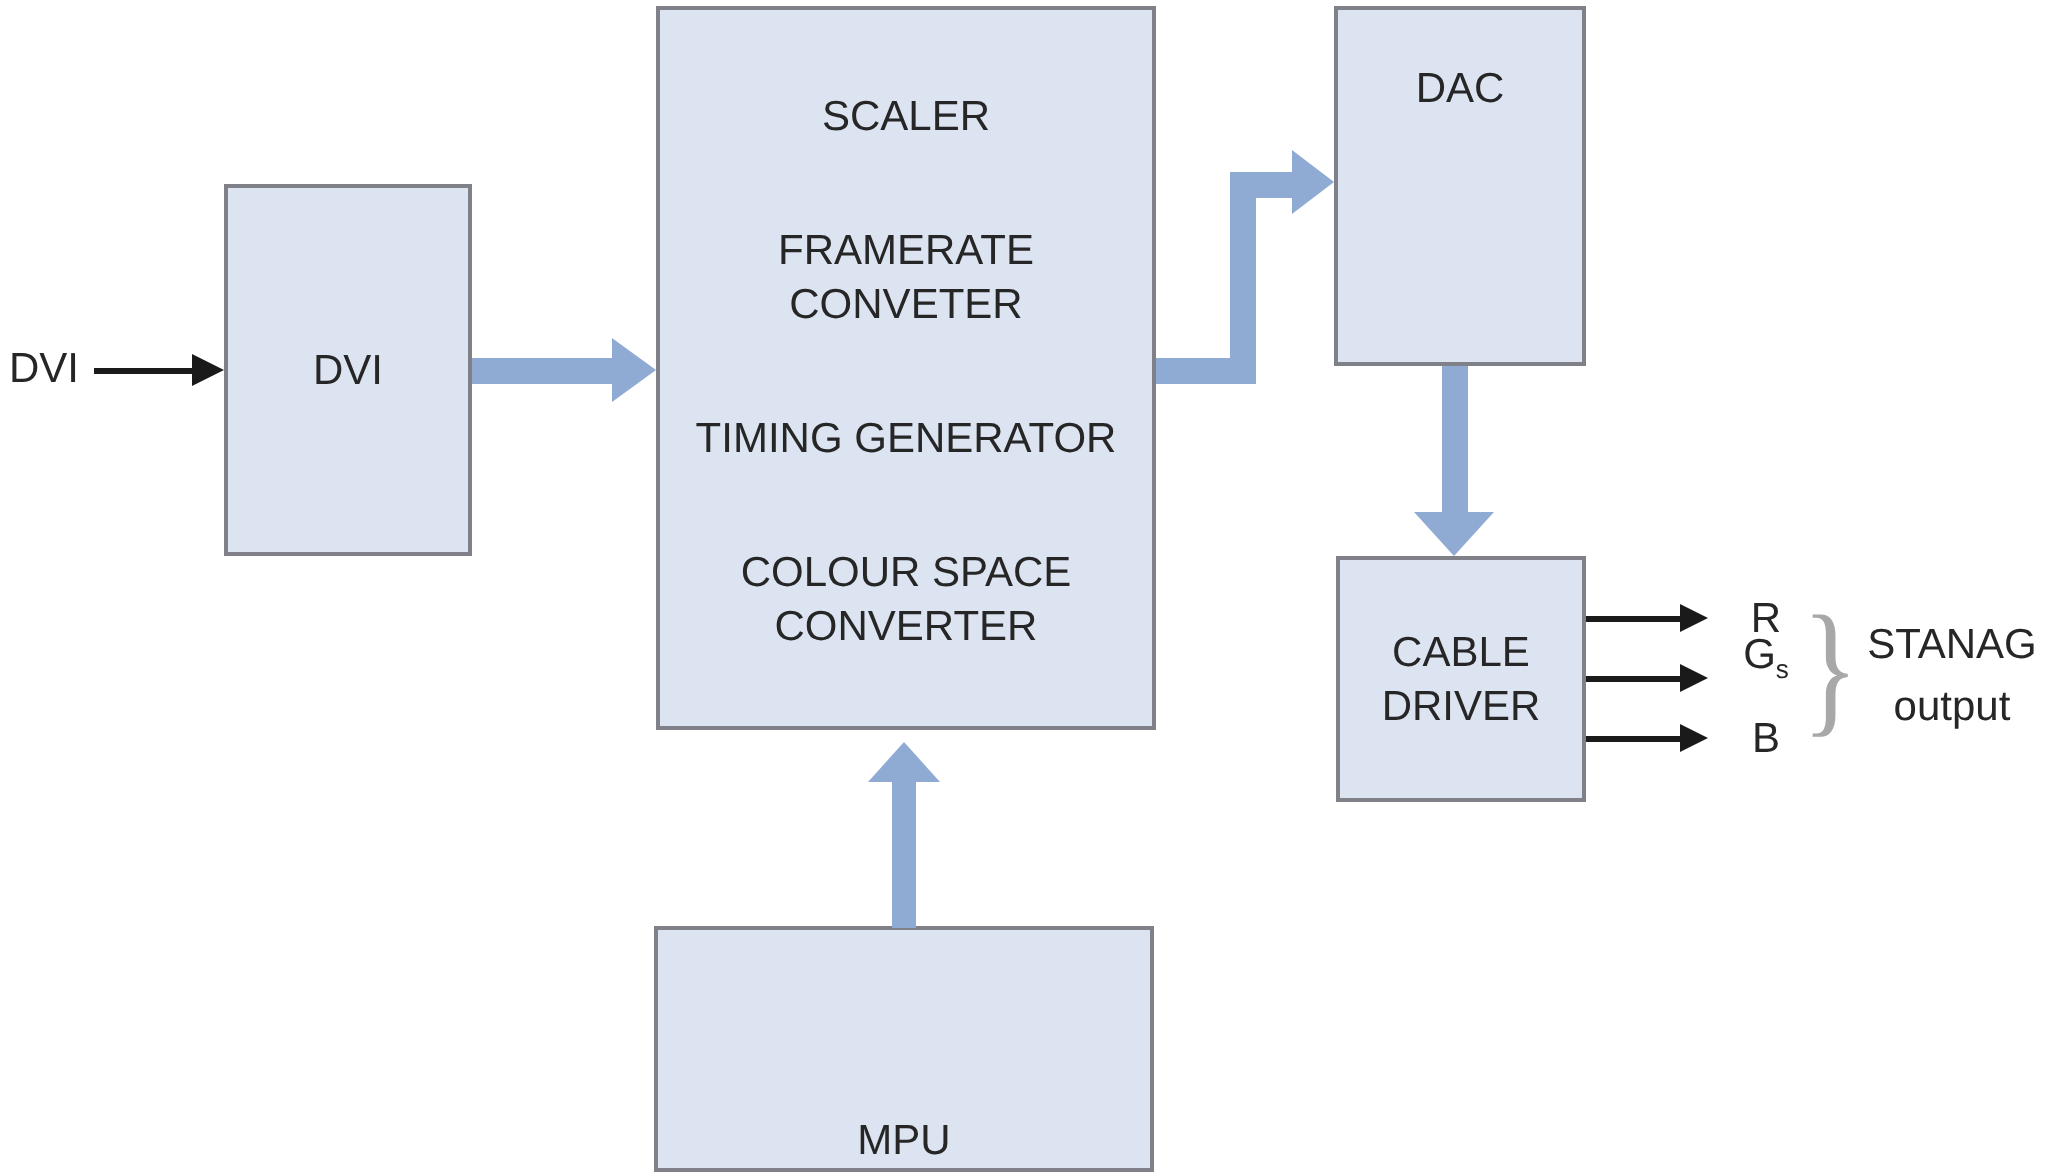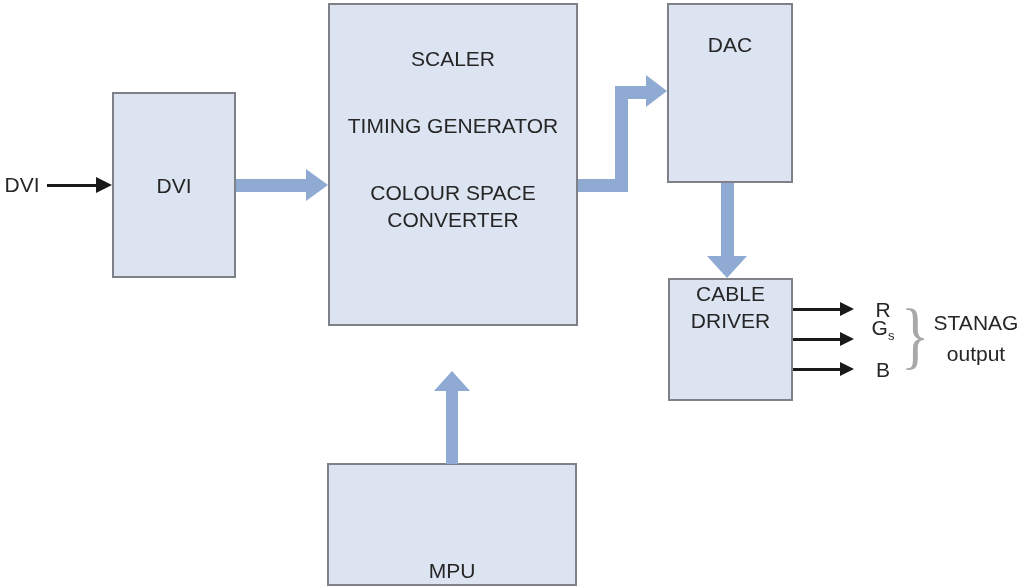--- a/index.html
+++ b/index.html
@@ -25,23 +25,23 @@
     border: 2px solid var(--box-border, #808089);
     display: flex;
     flex-direction: column;
     align-items: center;
     text-align: center;
     font-size: 21px;
     line-height: 27px;
     white-space: pre-line;
   }
   #dvi-box            { left:112px; top:92px;  width:124px; height:186px; justify-content:center; }
-  #processor-box      { left:328px; top:3px;   width:250px; height:323px; padding-top:40px; gap:40px; }
+  #processor-box      { left:328px; top:3px;   width:250px; height:362px; padding-top:40px; gap:40px; }
   #dac-box            { left:667px; top:3px;   width:126px; height:180px; padding-top:26px; gap:53px; }
-  #cable-driver-box   { left:668px; top:278px; width:125px; height:123px; }
+  #cable-driver-box   { left:668px; top:278px; width:125px; height:123px; justify-content:center; }
   #mpu-box            { left:327px; top:463px; width:250px; height:123px; justify-content:flex-end; }
 
   
   .shaft      { position:absolute; background: var(--arrow-blue, #8fabd4); }
   .black-line { position:absolute; background: var(--arrow-black, #1a1a1a); }
   .tri        { position:absolute; width:0; height:0; }
 
   
   #a-dvi-proc-shaft { left:236px; top:179px; width:72px; height:13px; }
   #a-dvi-proc-head  { left:306px; top:169px;
@@ -127,20 +127,22 @@
 
   <div id="dvi-box" class="box">
     <span>DVI</span>
   </div>
 
   <div id="a-dvi-proc-shaft" class="shaft"></div>
   <div id="a-dvi-proc-head" class="tri"></div>
 
   <div id="processor-box" class="box">
     <span>SCALER</span>
+    <span>FRAMERATE
+CONVETER</span>
     <span>TIMING GENERATOR</span>
     <span>COLOUR SPACE
 CONVERTER</span>
   </div>
 
   <div id="a-proc-dac-s1" class="shaft"></div>
   <div id="a-proc-dac-s2" class="shaft"></div>
   <div id="a-proc-dac-s3" class="shaft"></div>
   <div id="a-proc-dac-head" class="tri"></div>
 

